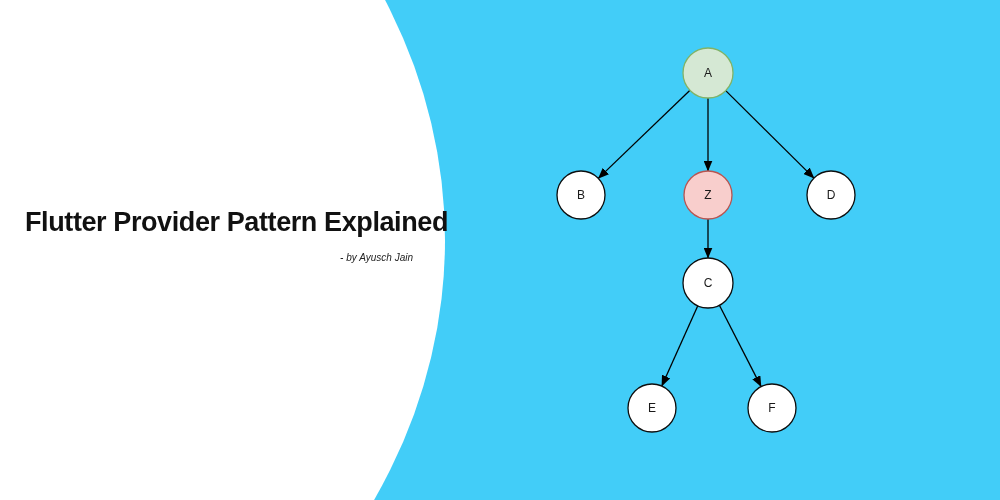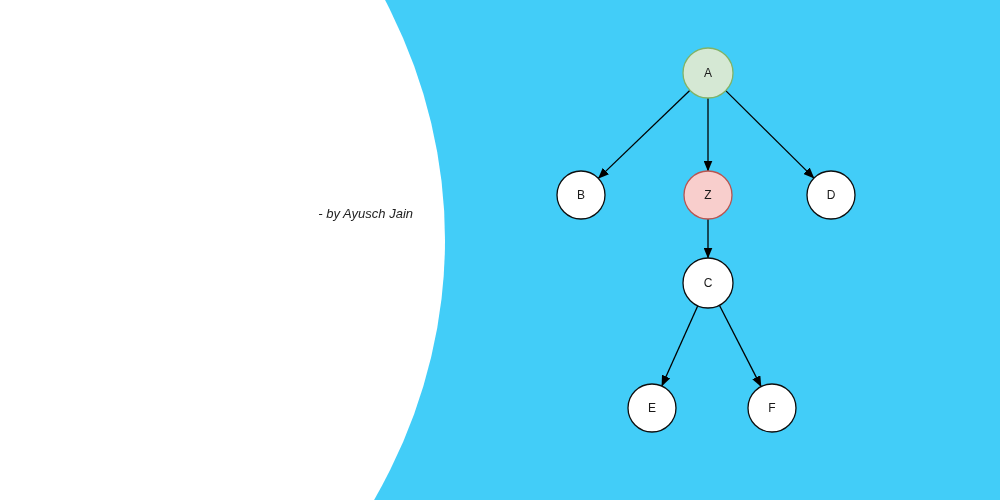--- a/index.html
+++ b/index.html
@@ -32,22 +32,22 @@
   }
   .title {
     font-size: 27px;
     line-height: 32px;
     font-weight: 700;
     letter-spacing: -0.4px;
     color: #111111;
     white-space: nowrap;
   }
   .byline {
-    margin-top: 0;
-    font-size: 13px;
+    margin-top: 14px;
+    font-size: 10px;
     font-style: italic;
     color: #222222;
     text-align: right;
     padding-right: 4px;
   }
   #diagram-layer text {
     font-family: "Liberation Sans", sans-serif;
     font-size: 12px;
     fill: #1a1a1a;
   }
@@ -98,16 +98,17 @@
           <text x="652" y="408" text-anchor="middle" dominant-baseline="central" fill="#1a1a1a">E</text>
         </g>
         <g>
           <circle cx="772" cy="408" r="24" fill="#ffffff" stroke="#0d0d0d" stroke-width="1.3"></circle>
           <text x="772" y="408" text-anchor="middle" dominant-baseline="central" fill="#1a1a1a">F</text>
         </g>
       </g>
   </svg>
 
   <div class="title-block">
+    <div class="title">Flutter Provider Pattern Explained</div>
     <div class="byline">- by Ayusch Jain</div>
   </div>
 
 </div>
 
 </body></html>

